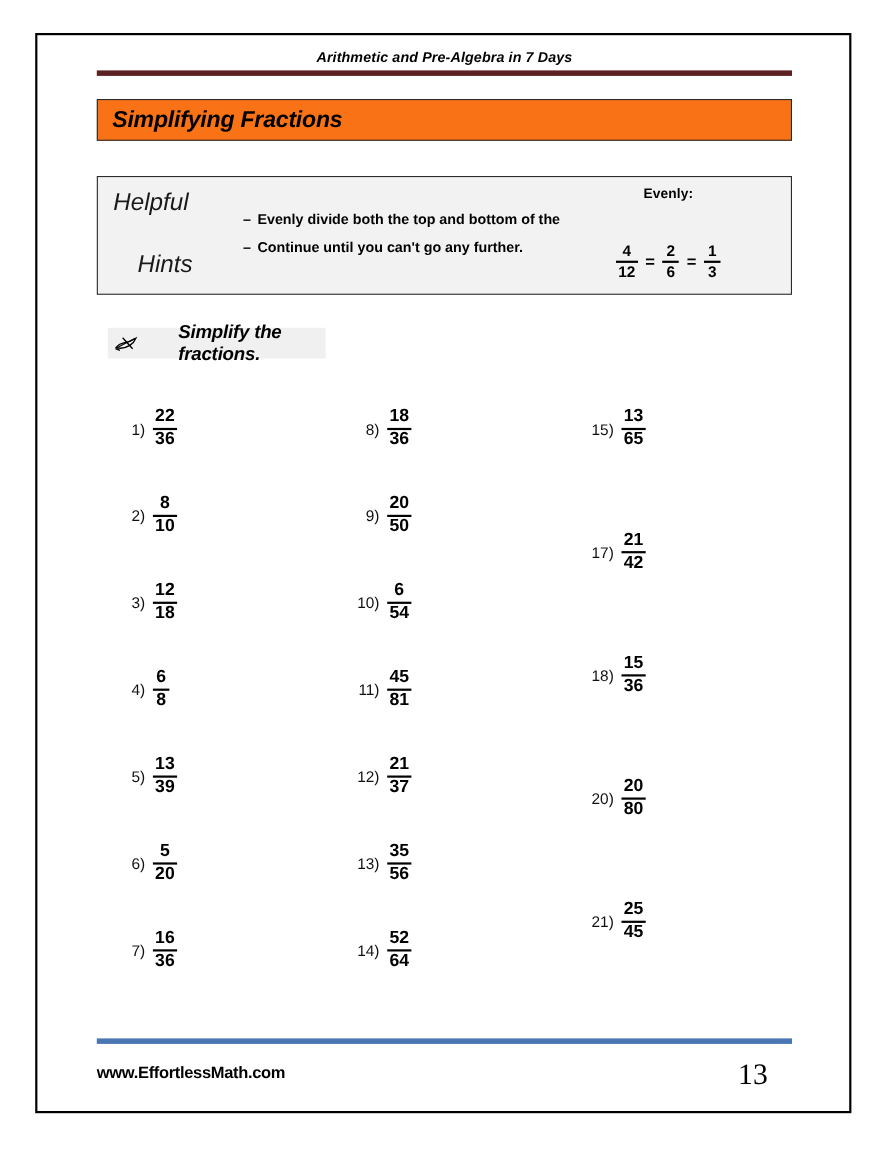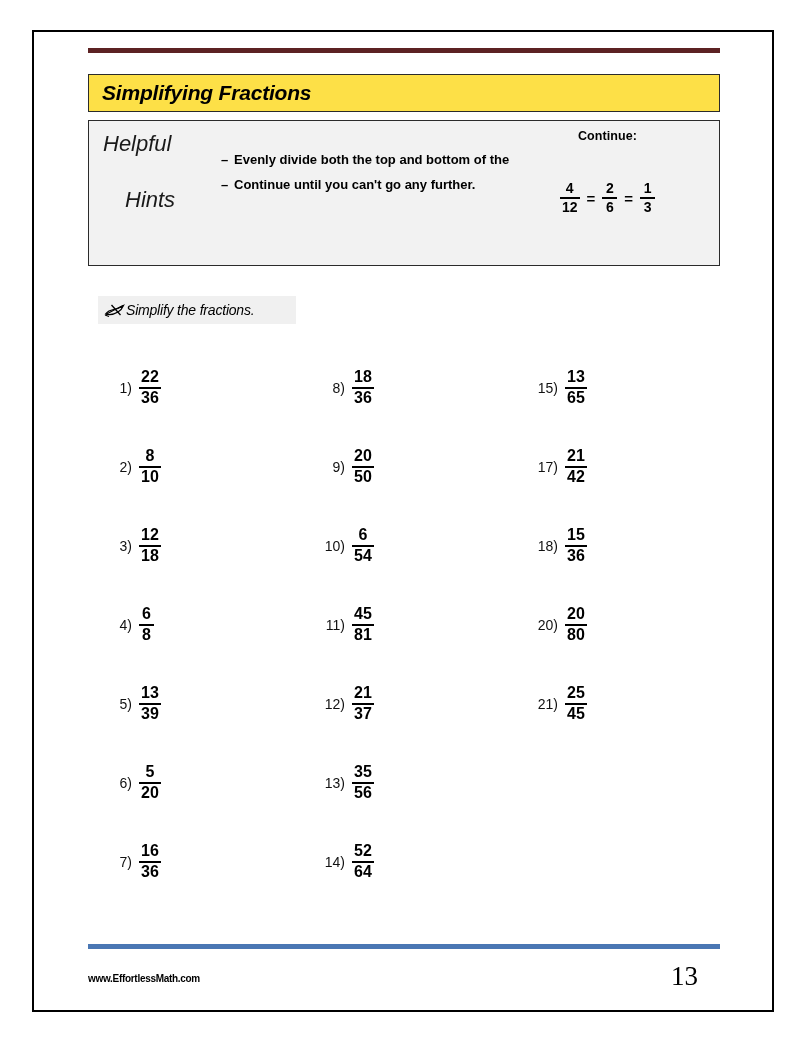--- a/index.html
+++ b/index.html
@@ -47,38 +47,38 @@
     margin-top: 4px;
     height: 5px;
     background: #5C2223;
     width: 100%;
   }
 
   
   .title-bar {
     margin-top: 21px;
     height: 38px;
-    background: #fde047;
+    background: #f97316;
     border: 1px solid #2b2b2b;
     box-sizing: border-box;
     display: flex;
     align-items: center;
     padding-left: 13px;
   }
   .title-bar-text {
     font-size: 21px;
     font-weight: bold;
     font-style: italic;
     letter-spacing: -.2px;
   }
 
   
   .hints-box {
-    margin-top: 8px;
-    height: 146px;
+    margin-top: 32px;
+    height: 108px;
     background: #F2F2F2;
     border: 1px solid #2b2b2b;
     box-sizing: border-box;
     position: relative;
     padding-left: 10px;
   }
   .hints-label {
     position: absolute;
     left: 14px;
     top: 5px;
@@ -178,24 +178,25 @@
     padding-left: 6px;
     box-sizing: border-box;
   }
   .quill-icon {
     width: 21px;
     height: 18px;
     margin-right: 1px;
     flex: 0 0 21px;
   }
   .directions-text {
-    font-size: 14px;
-    font-weight: normal;
+    font-size: 17px;
+    font-weight: bold;
     font-style: italic;
     letter-spacing: -.2px;
+    margin-left: 36px;
   }
 
   
   .problems {
     margin-top: 24px;
     display: grid;
     grid-template-columns: 222px 218px 192px;
   }
   .pcol {
     display: flex;
@@ -210,61 +211,62 @@
     font-size: 14px;
     width: 30px;
     text-align: right;
     margin-right: 7px;
     flex: 0 0 30px;
     color: #111;
   }
   .pfrac { font-size: 16px; }
   .col1 { padding-left: 14px; }
   .col2 { padding-left: 5px; }
-  .col3 { padding-left: 0px; }
+  .col3 { padding-left: 0px; gap: 33px; }
 
   
   .footer-rule {
     position: absolute;
     left: 88px;
     top: 944px;
     width: 632px;
     height: 5px;
     background: #4A77B4;
   }
   .footer {
     position: absolute;
     left: 88px;
     top: 957px;
     width: 632px;
     display: flex;
     align-items: flex-end;
     justify-content: space-between;
   }
   .site {
-    font-size: 10px;
+    font-size: 15px;
     font-weight: bold;
     letter-spacing: -.3px;
   }
   .pageno {
     font-size: 27px;
     line-height: 27px;
     font-family: "Liberation Serif", serif;
     position: relative;
     top: 6px;
     right: 22px;
   }
 </style>
 </head>
 <body>
 
 <div class="page-frame"></div>
 
 <div class="sheet">
 
+  <div class="running-head">Arithmetic and Pre-Algebra in 7 Days</div>
   <div class="rule-top"></div>
 
   <div class="title-bar">
     <span class="title-bar-text">Simplifying Fractions</span>
   </div>
 
   <div class="hints-box">
     <div class="hints-label">
       <span>Helpful</span>
       <span class="l2">Hints</span>
@@ -279,21 +281,21 @@
       </div>
       <div class="hint-row">
         <span class="hint-dash">–</span>
         <span class="hint-text">
           <span>Continue until you can't go any further.</span>
         </span>
       </div>
     </div>
 
     <div class="example-wrap">
-      <div class="example-label">Continue:</div>
+      <div class="example-label">Evenly:</div>
       <div class="example-eq">
         <span class="frac ex-frac">
           <span class="num">4</span>
           <span class="bar"></span>
           <span class="den">12</span>
         </span>
         <span class="eqsign">=</span>
         <span class="frac ex-frac">
           <span class="num">2</span>
           <span class="bar"></span>

